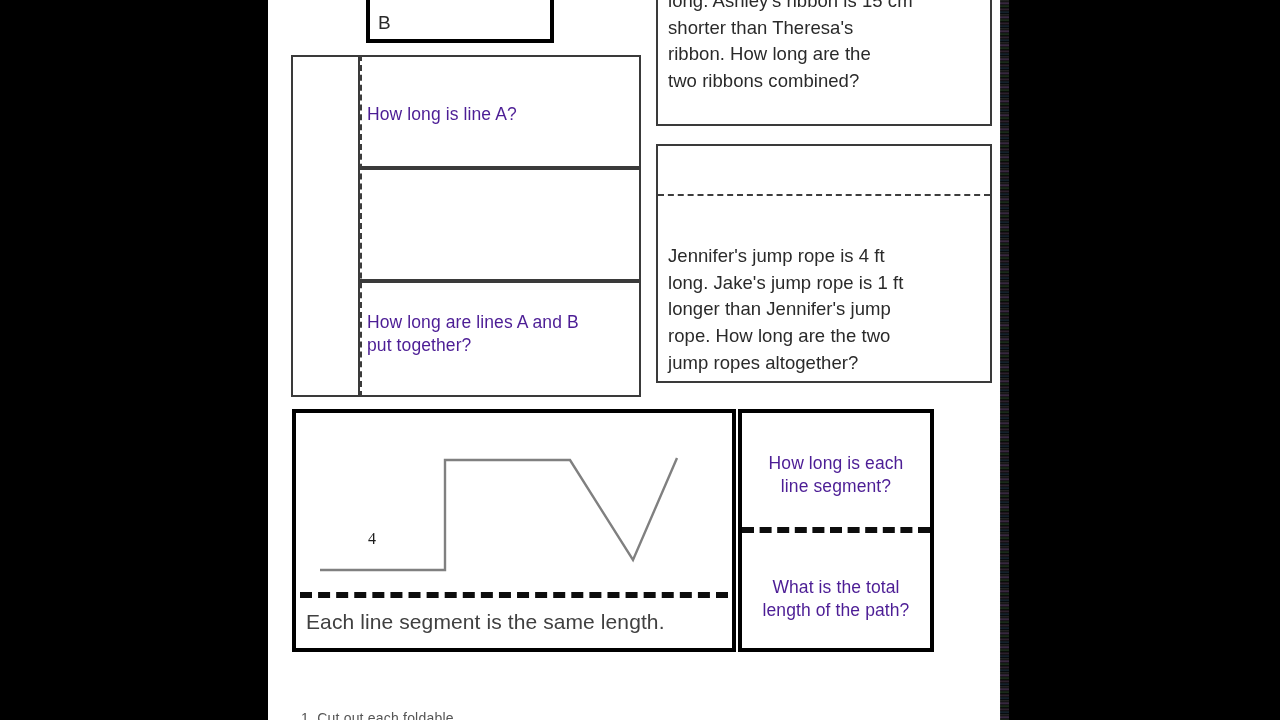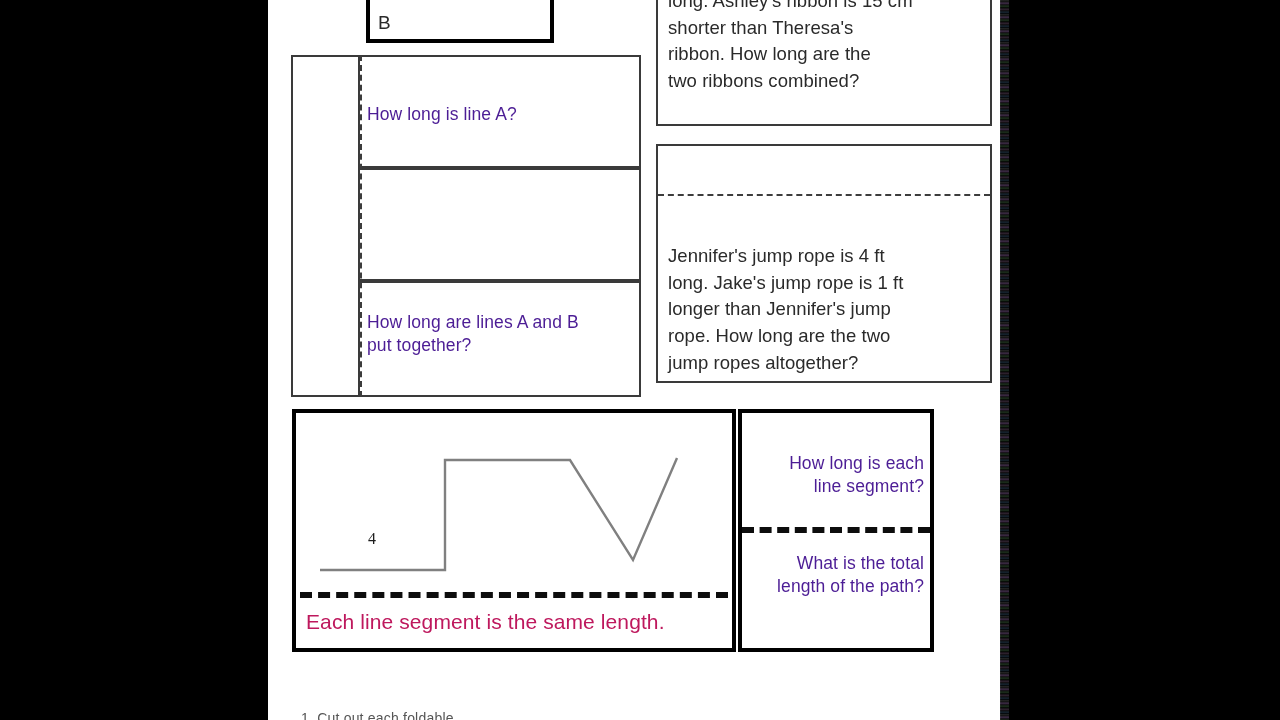--- a/index.html
+++ b/index.html
@@ -61,21 +61,21 @@
     white-space: pre-line;
   }
   .probtext {
     position: absolute;
     color: #2a2a2a;
     font-size: 18.5px;
     line-height: 1.44;
     letter-spacing: .05px;
     white-space: pre-line;
   }
-  .center { text-align: right; }
+  .center { text-align: center; }
 
   
   .vfold {
     position: absolute;
     border-left: 2px dashed #3c3c3c;
   }
   .hfold-thin {
     position: absolute;
     border-top: 2px dashed #3c3c3c;
   }
@@ -91,21 +91,21 @@
   }
   .seg-label {
     position: absolute;
     font-size: 16px;
     color: #1d1d1d;
     font-family: "Liberation Serif", serif;
   }
   .caption {
     position: absolute;
     font-size: 21px;
-    color: #be185d;
+    color: #404040;
     letter-spacing: .1px;
   }
   .footer-note {
     position: absolute;
     font-size: 14px;
     color: #555555;
     letter-spacing: .2px;
   }
   svg { display: block; }
 </style>
@@ -163,21 +163,21 @@
     <div class="hfold-thick" style="left:32px; top:592px; width:428px;"></div>
 
     <div class="caption" style="left:38px; top:610px;">Each line segment is the same length.</div>
 
     <div class="box thick" style="left:470px; top:409px; width:196px; height:243px;">
     </div>
     <div class="hfold-thick" style="left:474px; top:527px; width:188px;"></div>
 
     <div class="qtext center" style="left:480px; top:452px; width:176px;">How long is each
 line segment?</div>
-    <div class="qtext center" style="left:480px; top:552px; width:176px;">What is the total
+    <div class="qtext center" style="left:480px; top:576px; width:176px;">What is the total
 length of the path?</div>
 
     <div class="footer-note" style="left:33px; top:710px;">1.    Cut out each foldable.</div>
 
   </div>
 
   <div id="edge-noise"></div>
 </div>
 
 </body></html>

